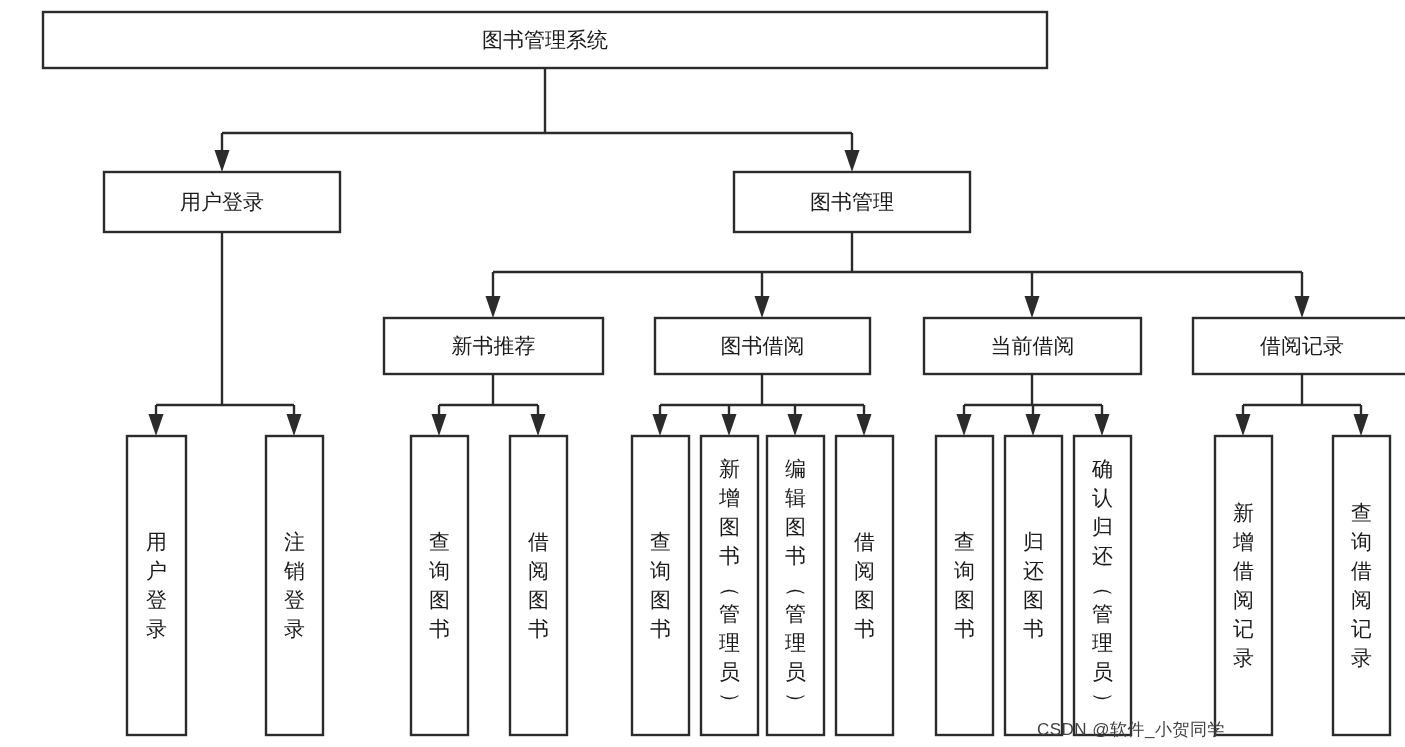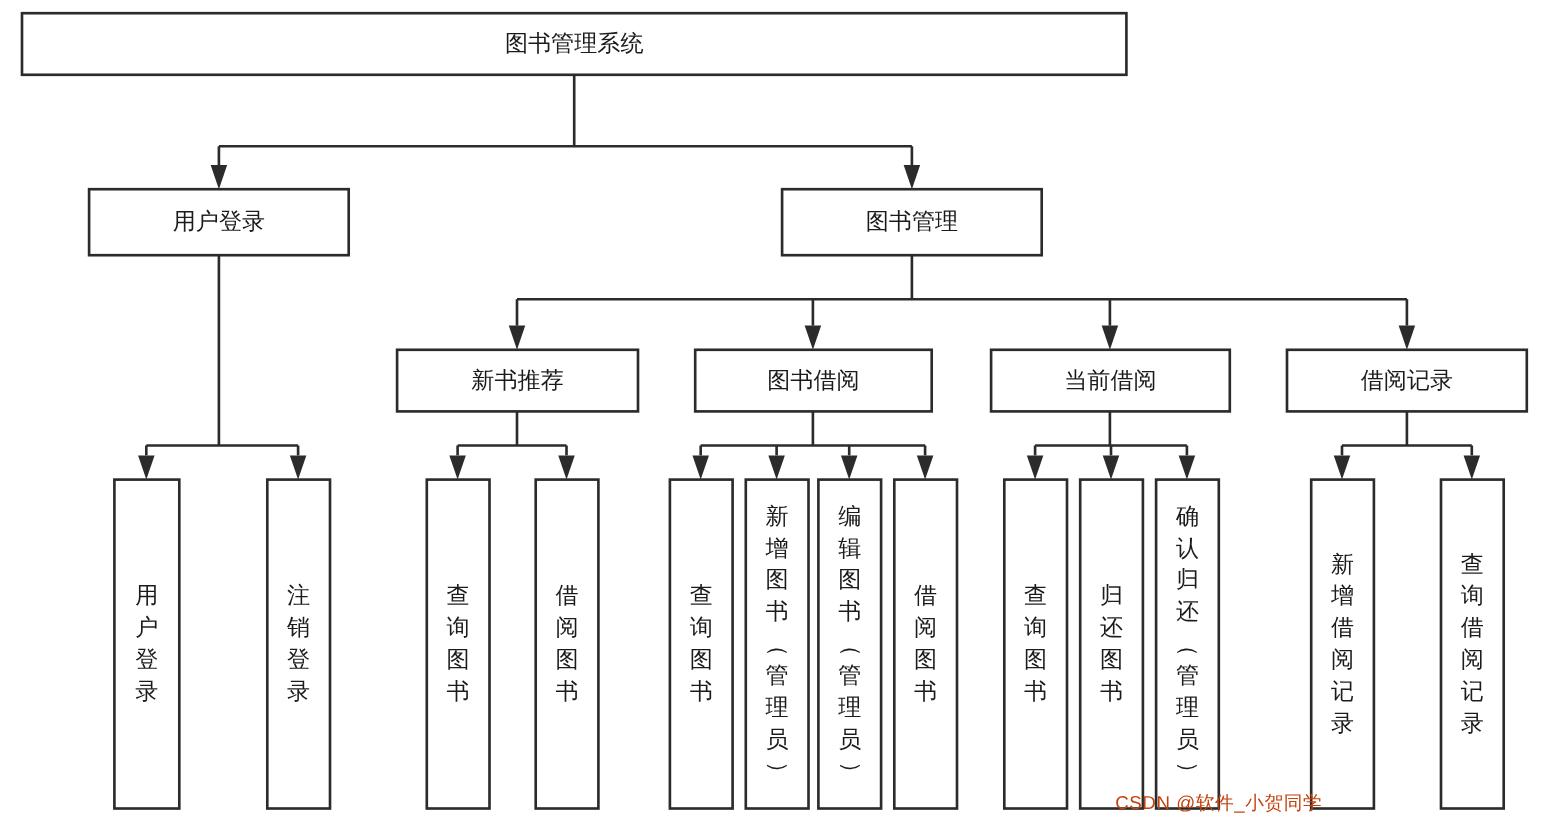--- a/index.html
+++ b/index.html
@@ -13,20 +13,21 @@
     font-family: "Liberation Sans", sans-serif;
     overflow: hidden;
     position: relative;
   }
   #diagram-root {
     position: absolute;
     top: 0;
     left: 0;
     width: 1212px;
     height: 747px;
+    padding-left: 23px;
   }
   svg.flow {
     display: block;
     width: 1405px;
     height: 747px;
   }
   .node-rect {
     fill: #ffffff;
     stroke: #2b2b2b;
     stroke-width: 2.4;
@@ -54,21 +55,21 @@
   .arrow-head {
     fill: #2b2b2b;
     stroke: none;
   }
   .watermark {
     position: absolute;
     right: 10px;
     bottom: 6px;
     font-family: "Liberation Sans", sans-serif;
     font-size: 17px;
-    color: #c2410c;
+    color: #404040;
     letter-spacing: 0.5px;
     white-space: nowrap;
     pointer-events: none;
     user-select: none;
   }
 </style>
 </head>
 <body>
 
 <div id="diagram-root">

